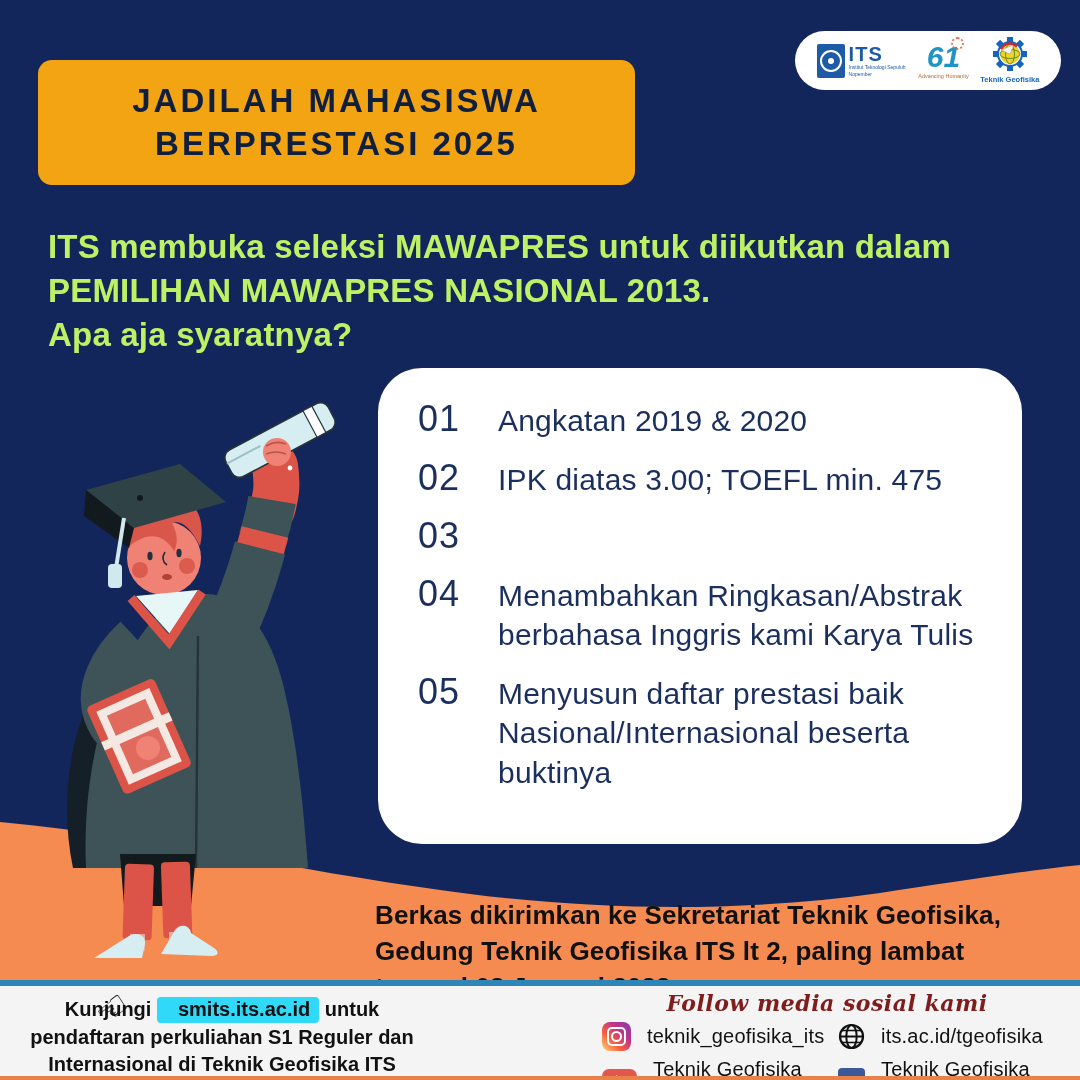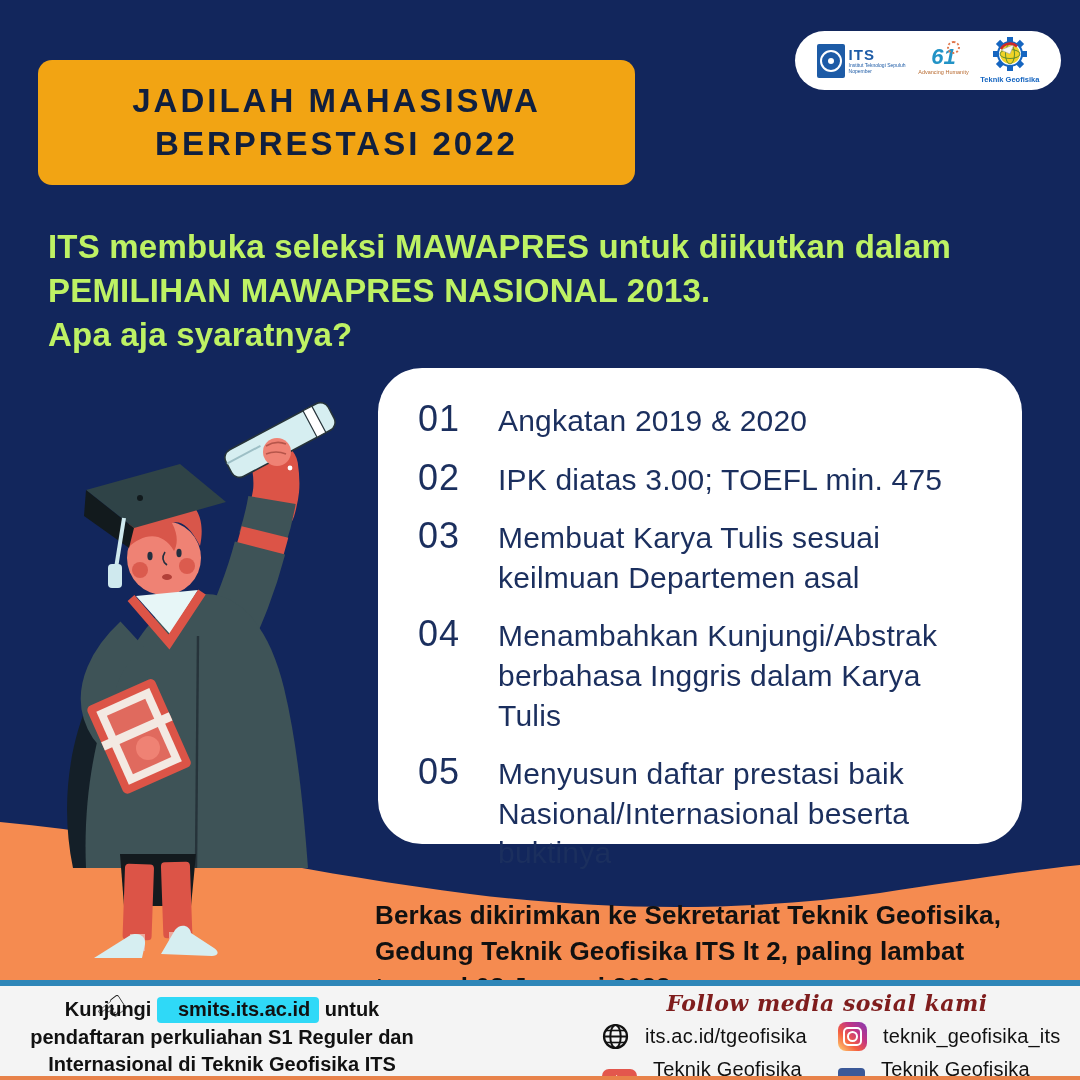--- a/index.html
+++ b/index.html
@@ -23,24 +23,24 @@
     background:#ffffff;border-radius:30px;display:flex;align-items:center;
     justify-content:space-evenly;padding:0 10px;box-sizing:border-box;
   }
   .its-logo{display:flex;align-items:center;gap:4px;}
   .its-mark{width:28px;height:34px;background:#1d5ba6;border-radius:2px;
     display:flex;align-items:center;justify-content:center;}
   .its-emblem{width:18px;height:18px;border:2px solid #fff;border-radius:50%;
     display:flex;align-items:center;justify-content:center;}
   .its-emblem i{width:6px;height:6px;background:#fff;border-radius:50%;}
   .its-words{display:flex;flex-direction:column;line-height:1;}
-  .its-words .big{font-size:15px;font-weight:800;color:#1d5ba6;letter-spacing:1px;}
+  .its-words .big{font-size:20px;font-weight:800;color:#1d5ba6;letter-spacing:1px;}
   .its-words .small{font-size:5px;color:#1d5ba6;width:58px;line-height:1.3;}
   .l61{display:flex;flex-direction:column;align-items:center;line-height:1;}
-  .l61 .num{font-size:22px;font-weight:800;font-style:italic;color:#2293c6;position:relative;}
+  .l61 .num{font-size:30px;font-weight:800;font-style:italic;color:#2293c6;position:relative;}
   .l61 .num i{position:absolute;right:-4px;top:-5px;width:9px;height:9px;border:2px dotted #e0764a;border-radius:50%;}
   .l61 .sub{font-size:5.5px;color:#b86a2f;margin-top:2px;}
   .geo-logo{display:flex;flex-direction:column;align-items:center;gap:2px;}
   .geo-logo .cap{font-size:7.5px;font-weight:700;color:#1565c0;}
   
   .intro{position:absolute;left:48px;top:225px;width:960px;color:#bef264;}
   .intro div{font-size:33px;font-weight:700;line-height:1.33;letter-spacing:.2px;}
   
   .wave{position:absolute;left:0;top:800px;z-index:1;}
   
@@ -90,21 +90,21 @@
   .fb-icon{width:27px;height:27px;background:#3b5998;border-radius:4px;flex:0 0 auto;
     color:#fff;font-weight:800;font-size:20px;display:flex;align-items:flex-end;justify-content:center;line-height:1;font-family:"DejaVu Serif",serif;}
 </style>
 </head>
 <body>
 
 <div id="poster">
 
   <div class="title-box">
     <div>JADILAH MAHASISWA</div>
-    <div>BERPRESTASI 2022</div>
+    <div>BERPRESTASI 2025</div>
   </div>
 
   <div class="logo-pill">
     <div class="its-logo">
       <div class="its-mark">
           <span class="its-emblem">
             <i></i>
           </span>
         </div>
       <div class="its-words">
@@ -159,25 +159,24 @@
     <div class="req-row">
       <span class="req-num">01</span>
       <span class="req-text">Angkatan 2019 &amp; 2020</span>
     </div>
     <div class="req-row">
       <span class="req-num">02</span>
       <span class="req-text">IPK diatas 3.00; TOEFL min. 475</span>
     </div>
     <div class="req-row">
       <span class="req-num">03</span>
-      <span class="req-text" style="max-width:440px">Membuat Karya Tulis sesuai keilmuan Departemen asal</span>
     </div>
     <div class="req-row">
       <span class="req-num">04</span>
-      <span class="req-text" style="max-width:500px">Menambahkan Kunjungi/Abstrak berbahasa Inggris dalam Karya Tulis</span>
+      <span class="req-text" style="max-width:500px">Menambahkan Ringkasan/Abstrak berbahasa Inggris kami Karya Tulis</span>
     </div>
     <div class="req-row">
       <span class="req-num">05</span>
       <span class="req-text" style="max-width:430px">Menyusun daftar prestasi baik Nasional/Internasional beserta buktinya</span>
     </div>
   </div>
 
   <svg class="student" width="345" height="565" viewBox="0 0 345 565">
 
     <path d="M45,472 C28,390 48,300 98,248 L118,262 C85,315 72,392 76,472 Z" fill="#141f28"></path>
@@ -245,38 +244,38 @@
     <div class="footer-left">
       <span class="hand">☜</span>
       <span>Kunjungi</span>
       <span class="hl">smits.its.ac.id</span>
       <span>untuk pendaftaran perkuliahan S1 Reguler dan Internasional di Teknik Geofisika ITS</span>
     </div>
     <div class="footer-right">
       <div class="social-heading">Follow media sosial kami</div>
       <div class="social-grid">
         <div class="social-item">
+          <span class="ig-icon">
+              <b>
+                <i></i>
+              </b>
+            </span>
+          <span class="label">teknik_geofisika_its</span>
+        </div>
+        <div class="social-item">
           <svg width="27" height="27" viewBox="0 0 27 27">
             <circle cx="13.5" cy="13.5" r="11.5" fill="none" stroke="#111" stroke-width="2.2"></circle>
             <ellipse cx="13.5" cy="13.5" rx="5.2" ry="11.5" fill="none" stroke="#111" stroke-width="2"></ellipse>
             <line x1="2" y1="13.5" x2="25" y2="13.5" stroke="#111" stroke-width="2"></line>
             <line x1="4" y1="7.5" x2="23" y2="7.5" stroke="#111" stroke-width="1.6"></line>
             <line x1="4" y1="19.5" x2="23" y2="19.5" stroke="#111" stroke-width="1.6"></line>
           </svg>
           <span class="label">its.ac.id/tgeofisika</span>
         </div>
         <div class="social-item">
-          <span class="ig-icon">
-              <b>
-                <i></i>
-              </b>
-            </span>
-          <span class="label">teknik_geofisika_its</span>
-        </div>
-        <div class="social-item">
           <span class="yt-icon">
               <i></i>
             </span>
           <span class="label">Teknik Geofisika ITS</span>
         </div>
         <div class="social-item">
           <span class="fb-icon">f</span>
           <span class="label">Teknik Geofisika ITS</span>
         </div>
       </div>

